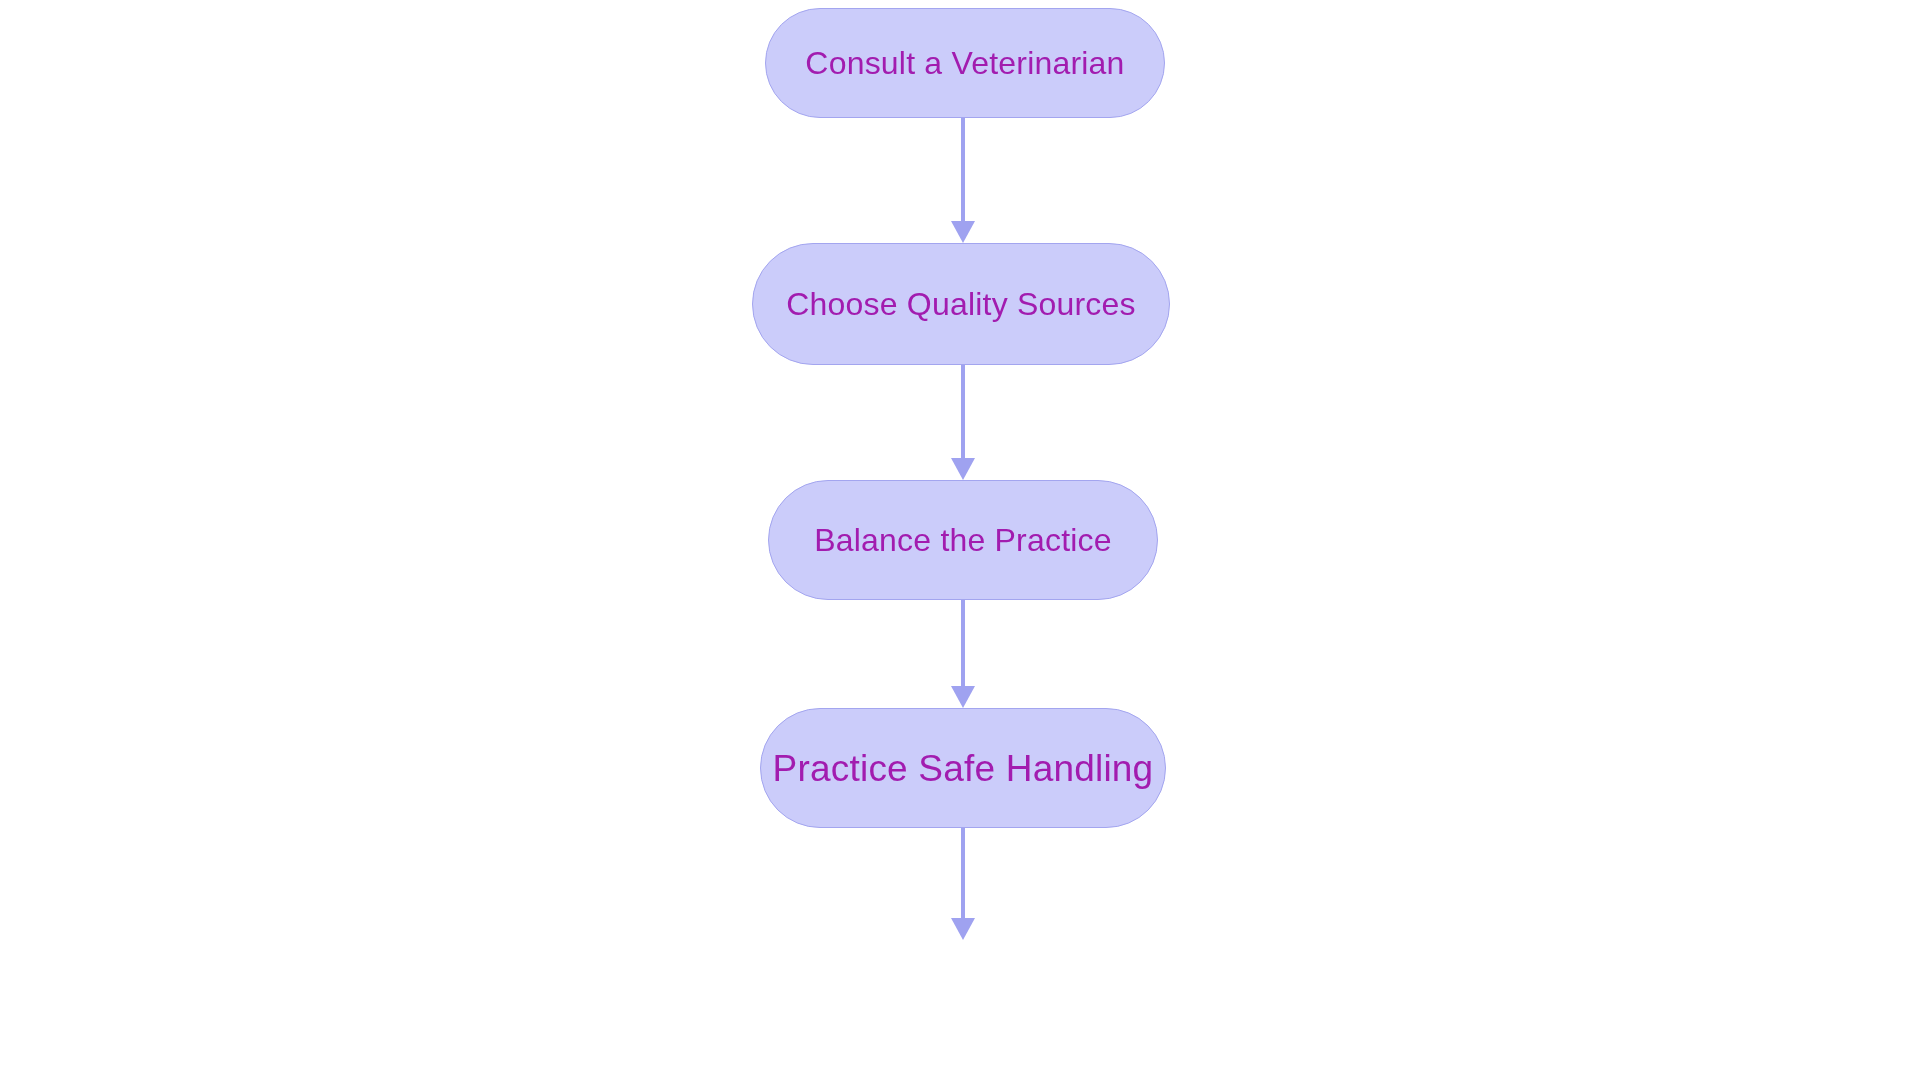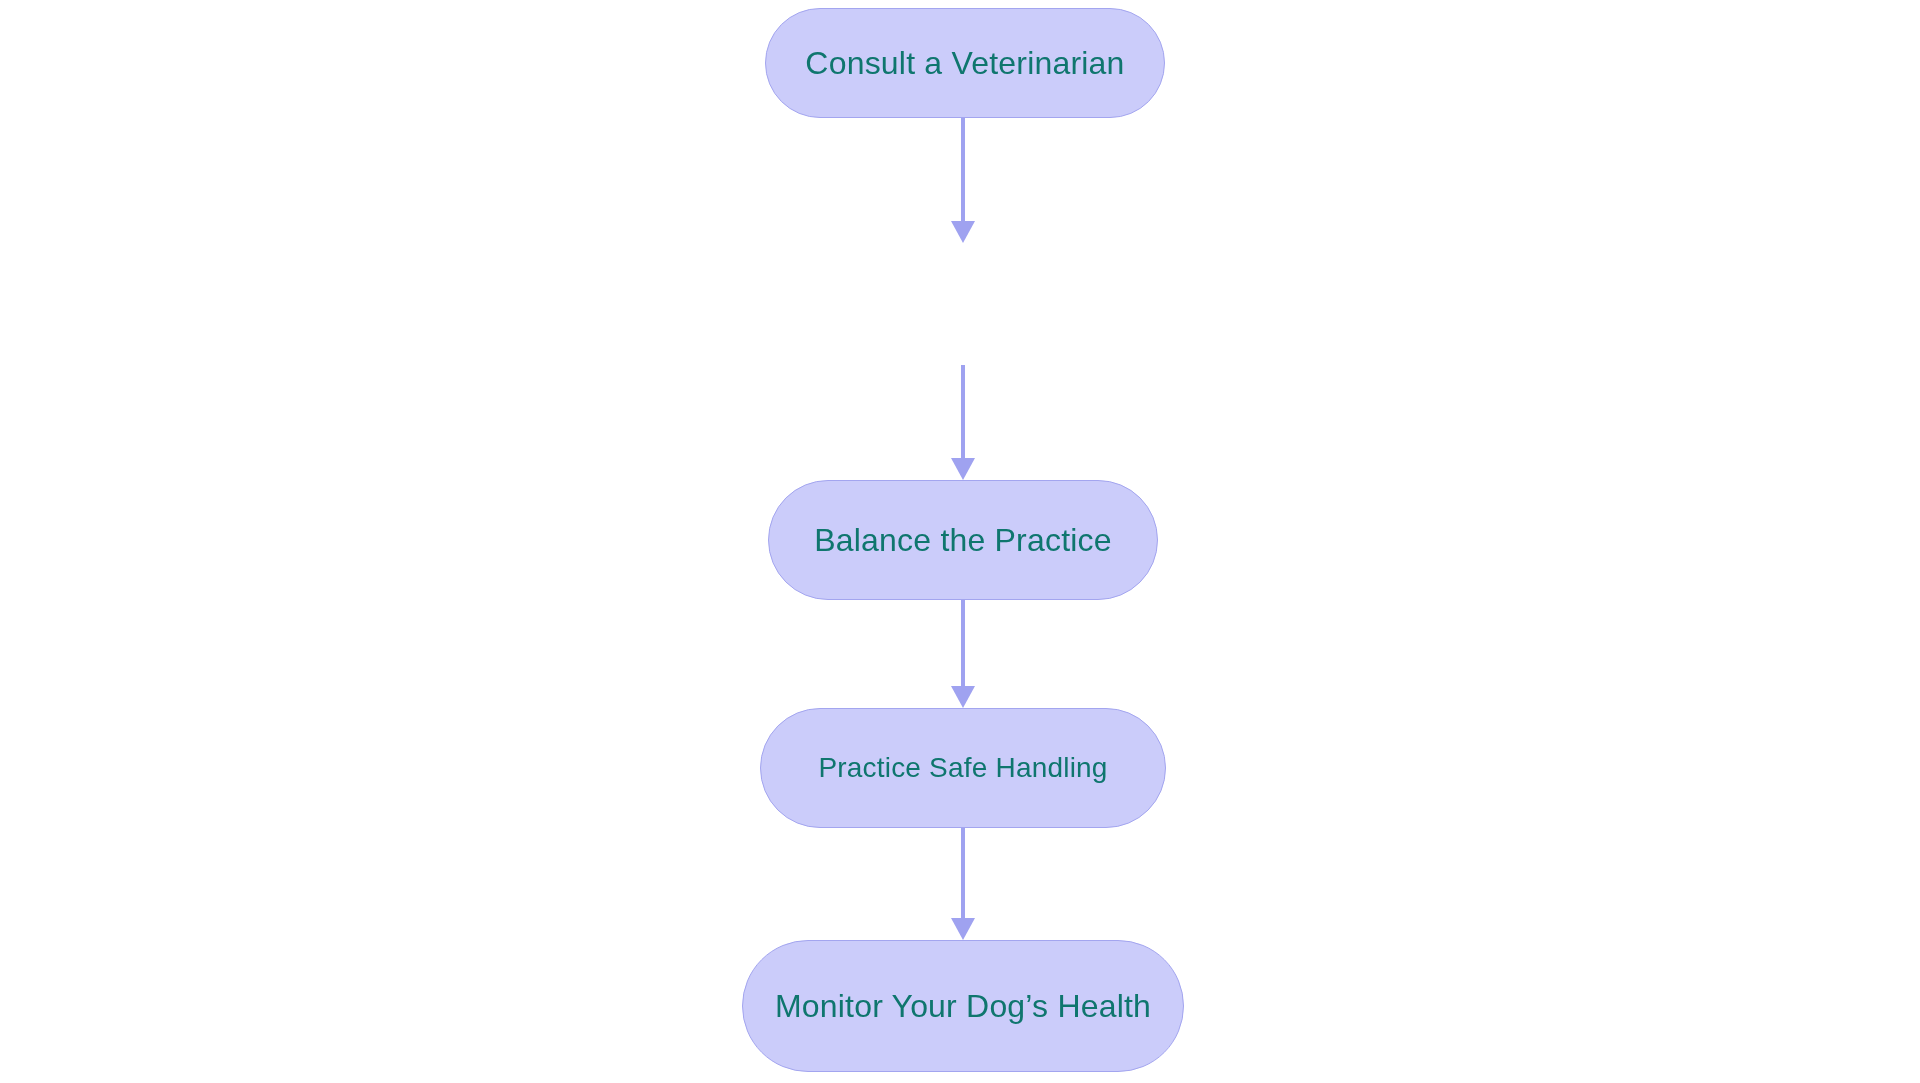--- a/index.html
+++ b/index.html
@@ -34,21 +34,21 @@
     font-family: "Liberation Sans", sans-serif;
     font-weight: 400;
     letter-spacing: 0.2px;
     white-space: nowrap;
     user-select: none;
   }
 
   .node-label {
     display: block;
     line-height: 1;
-    color: #0f766e;
+    color: #a21caf;
   }
 
   .edge {
     position: absolute;
     pointer-events: none;
   }
 
   .edge-line {
     position: absolute;
     left: 50%;
@@ -88,23 +88,23 @@
     <div class="edge-head" style="border-top-color: rgb(159, 162, 240);"></div>
   </div>
   <div class="edge" style="left: 943px; top: 828px; width: 40px; height: 112px;">
     <div class="edge-line" style="height: 92px; background: rgb(159, 162, 240);"></div>
     <div class="edge-head" style="border-top-color: rgb(159, 162, 240);"></div>
   </div>
 
   <div class="node" style="left: 765px; top: 8px; width: 400px; height: 110px; background: rgb(203, 204, 250); border-color: rgb(163, 165, 239); color: rgb(43, 43, 212); font-size: 32px;">
     <span class="node-label">Consult a Veterinarian</span>
   </div>
+  <div class="node" style="left: 752px; top: 243px; width: 418px; height: 122px; background: rgb(203, 204, 250); border-color: rgb(163, 165, 239); color: rgb(43, 43, 212); font-size: 32px;">
+    <span class="node-label">Choose Quality Sources</span>
+  </div>
   <div class="node" style="left: 768px; top: 480px; width: 390px; height: 120px; background: rgb(203, 204, 250); border-color: rgb(163, 165, 239); color: rgb(43, 43, 212); font-size: 32px;">
     <span class="node-label">Balance the Practice</span>
   </div>
-  <div class="node" style="left: 760px; top: 708px; width: 406px; height: 120px; background: rgb(203, 204, 250); border-color: rgb(163, 165, 239); color: rgb(43, 43, 212); font-size: 28px;">
+  <div class="node" style="left: 760px; top: 708px; width: 406px; height: 120px; background: rgb(203, 204, 250); border-color: rgb(163, 165, 239); color: rgb(43, 43, 212); font-size: 37px;">
     <span class="node-label">Practice Safe Handling</span>
-  </div>
-  <div class="node" style="left: 742px; top: 940px; width: 442px; height: 132px; background: rgb(203, 204, 250); border-color: rgb(163, 165, 239); color: rgb(43, 43, 212); font-size: 32px;">
-    <span class="node-label">Monitor Your Dog’s Health</span>
   </div>
 
 </div>
 
 </body></html>

